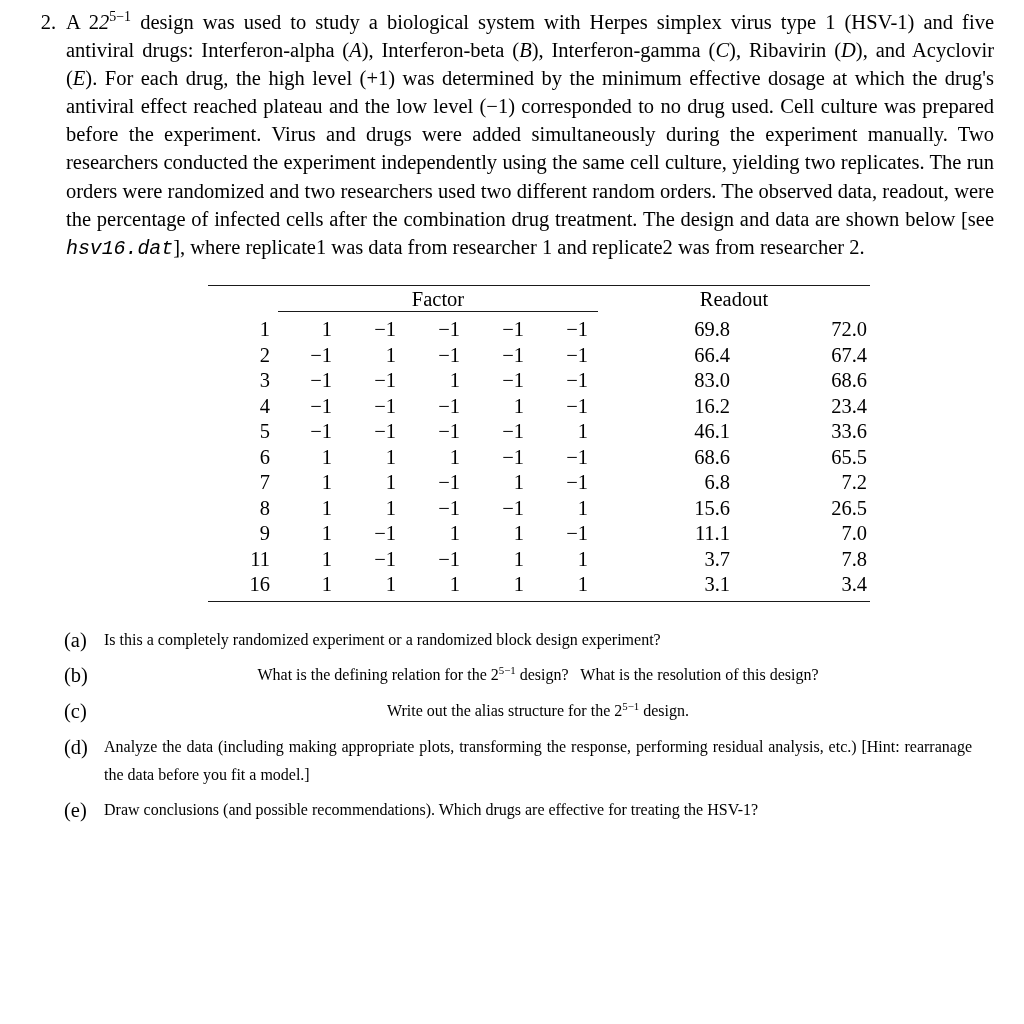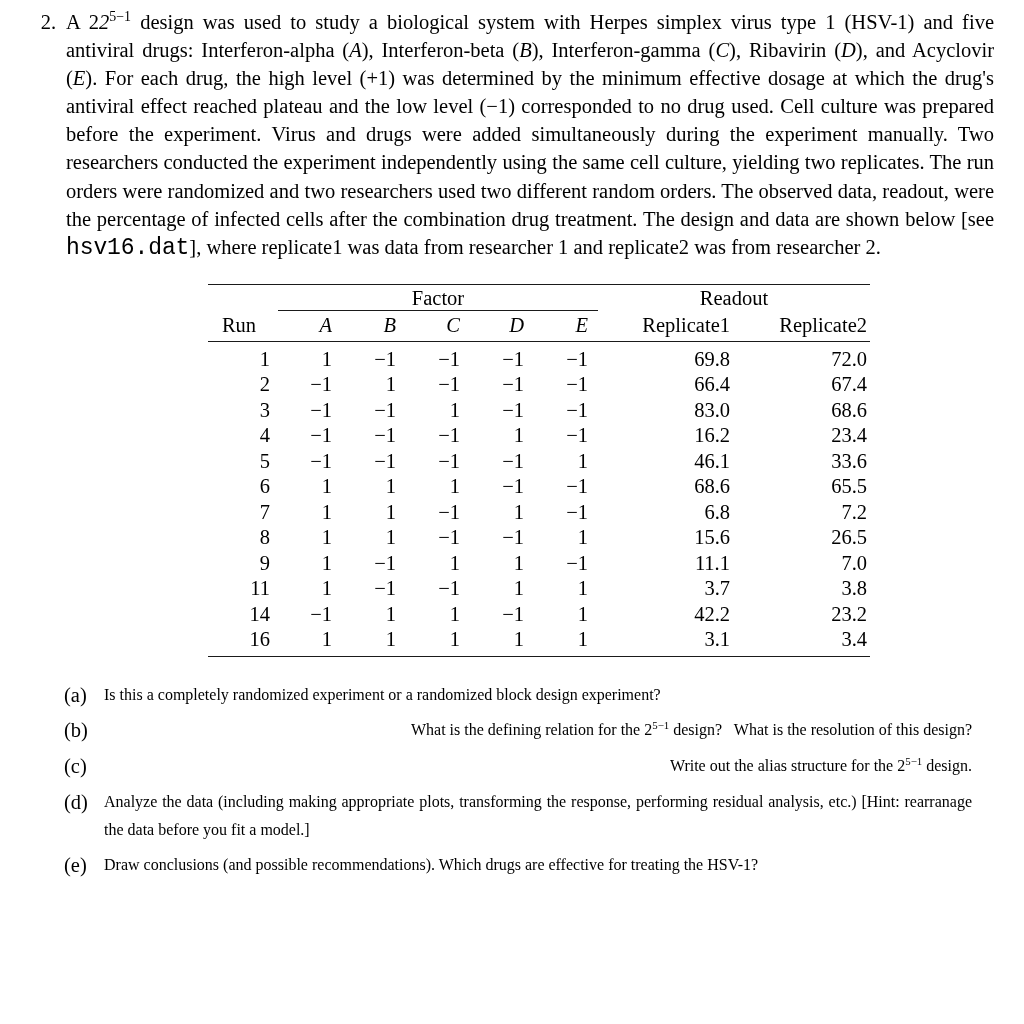--- a/index.html
+++ b/index.html
@@ -43,22 +43,23 @@
     font-size: 20.5px;
     line-height: 28.1px;
     text-align: justify;
     text-justify: inter-word;
     hyphens: manual;
   }
 
   .mathit { font-style: italic; }
   .mono {
     font-family: "Liberation Mono", "DejaVu Sans Mono", monospace;
-    font-size: 23px;
+    font-size: 20px;
     letter-spacing: -0.1px;
+    font-style: italic;
   }
   sup.expo {
     font-size: 0.68em;
     vertical-align: super;
     line-height: 0;
   }
 
   
   .table-wrap {
     margin-top: 22px;
@@ -118,21 +119,21 @@
     line-height: 28.1px;
   }
   .subq-text {
     flex: 1 1 auto;
     font-size: 16px;
     line-height: 28.1px;
     text-align: justify;
     text-justify: inter-word;
     padding-right: 22px;
   }
-  .subq-text.nojust { text-align: right; }
+  .subq-text.nojust { text-align: center; }
 </style>
 </head>
 <body>
 
 <div class="page">
 
   <div class="problem">
     <div class="problem-number">2.</div>
     <div class="problem-body">
       <span>A 2</span><span class="mathit">2</span><sup class="expo">5−1</sup><span> design was used to study a biological system with Herpes simplex virus type 1 (HSV-1) and five antiviral drugs: Interferon-alpha (</span><span class="mathit">A</span><span>), Interferon-beta (</span><span class="mathit">B</span><span>), Interferon-gamma (</span><span class="mathit">C</span><span>), Ribavirin (</span><span class="mathit">D</span><span>), and Acyclovir (</span><span class="mathit">E</span><span>). For each drug, the high level (+1) was determined by the minimum effective dosage at which the drug's antiviral effect reached plateau and the low level (−1) corresponded to no drug used. Cell culture was prepared before the experiment. Virus and drugs were added simultaneously during the experiment manually. Two researchers conducted the experiment independently using the same cell culture, yielding two replicates. The run orders were randomized and two researchers used two different random orders. The observed data, readout, were the percentage of infected cells after the combination drug treatment. The design and data are shown below [see </span><span class="mono">hsv16.dat</span><span>], where replicate1 was data from researcher 1 and replicate2 was from researcher 2.</span>
@@ -140,30 +141,20 @@
   </div>
 
   <div class="table-wrap">
     <table class="design">
       <thead>
         <tr class="rule-top">
           <th></th>
           <th class="grouphdr factor hdr-factorspan" colspan="5">Factor</th>
           <th class="grouphdr" colspan="2">Readout</th>
         </tr>
-        <tr class="rule-mid">
-          <th class="colhdr run c-run">Run</th>
-          <th class="colhdr c-factor mathit">A</th>
-          <th class="colhdr c-factor mathit">B</th>
-          <th class="colhdr c-factor mathit">C</th>
-          <th class="colhdr c-factor mathit">D</th>
-          <th class="colhdr c-factor mathit">E</th>
-          <th class="colhdr c-rep1">Replicate1</th>
-          <th class="colhdr c-rep2">Replicate2</th>
-        </tr>
       </thead>
       <tbody id="table-body">
           <tr>
             <td class="c-run">1</td>
             <td class="c-factor">1</td>
             <td class="c-factor">−1</td>
             <td class="c-factor">−1</td>
             <td class="c-factor">−1</td>
             <td class="c-factor">−1</td>
             <td class="c-rep1">69.8</td>
@@ -250,31 +241,21 @@
             <td class="c-rep2">7.0</td>
           </tr>
           <tr>
             <td class="c-run">11</td>
             <td class="c-factor">1</td>
             <td class="c-factor">−1</td>
             <td class="c-factor">−1</td>
             <td class="c-factor">1</td>
             <td class="c-factor">1</td>
             <td class="c-rep1">3.7</td>
-            <td class="c-rep2">3.8</td>
-          </tr>
-          <tr>
-            <td class="c-run">14</td>
-            <td class="c-factor">−1</td>
-            <td class="c-factor">1</td>
-            <td class="c-factor">1</td>
-            <td class="c-factor">−1</td>
-            <td class="c-factor">1</td>
-            <td class="c-rep1">42.2</td>
-            <td class="c-rep2">23.2</td>
+            <td class="c-rep2">7.8</td>
           </tr>
           <tr class="rule-bottom">
             <td class="c-run">16</td>
             <td class="c-factor">1</td>
             <td class="c-factor">1</td>
             <td class="c-factor">1</td>
             <td class="c-factor">1</td>
             <td class="c-factor">1</td>
             <td class="c-rep1">3.1</td>
             <td class="c-rep2">3.4</td>

